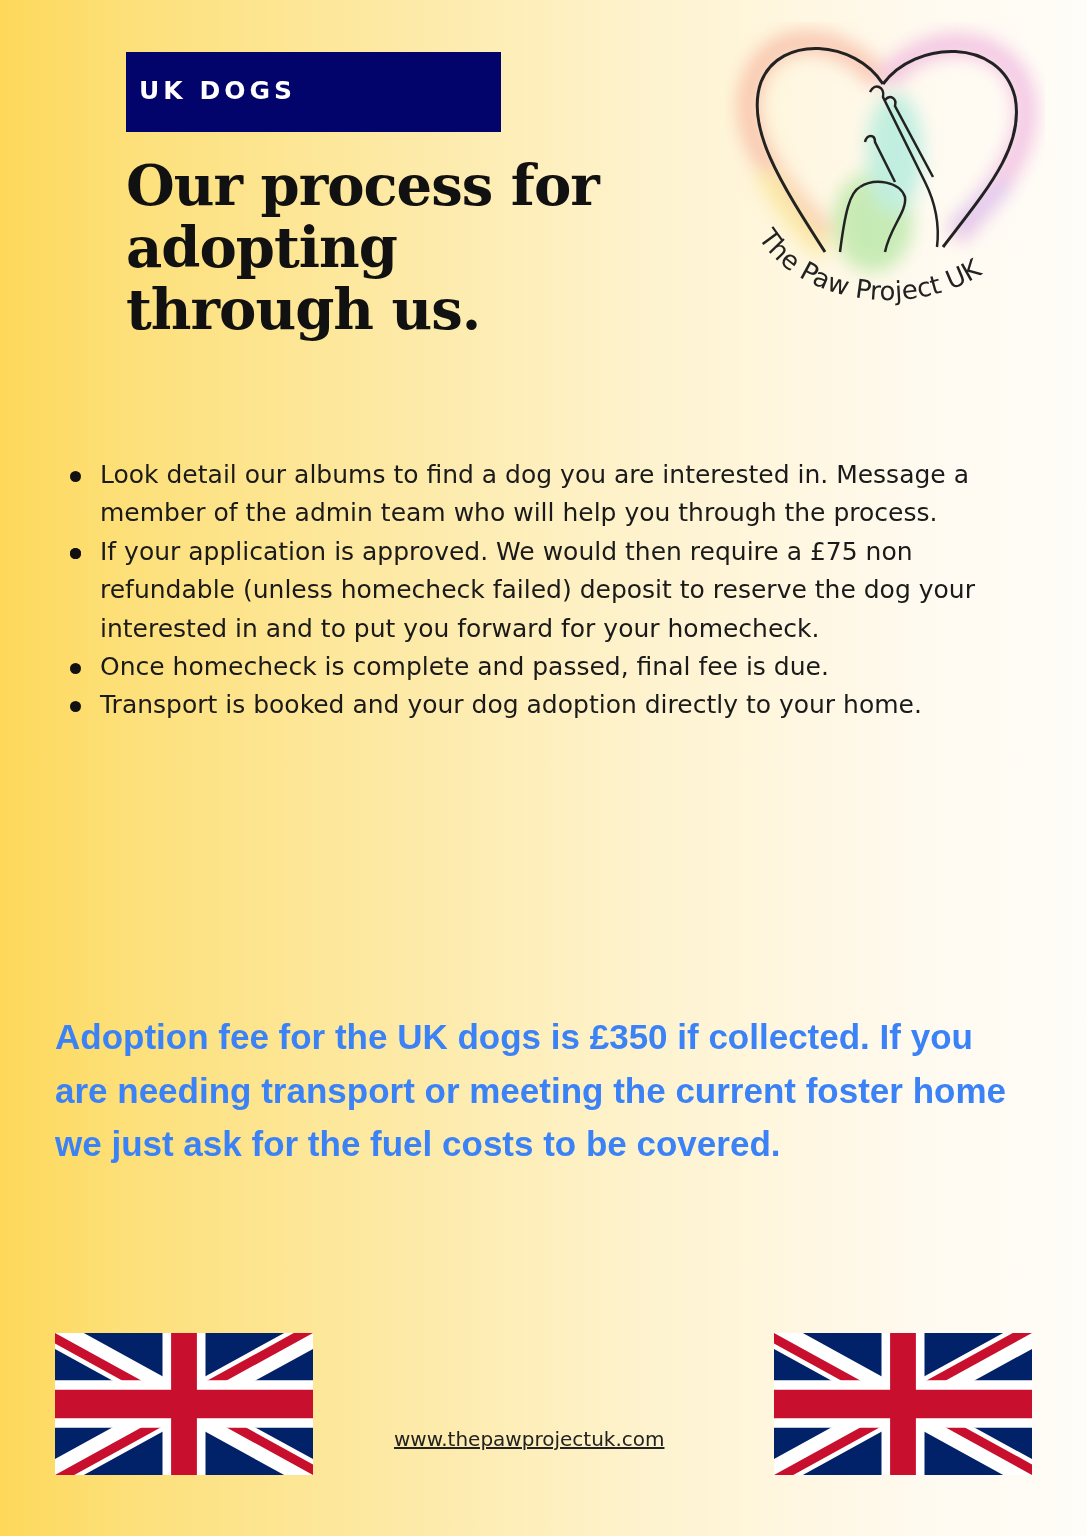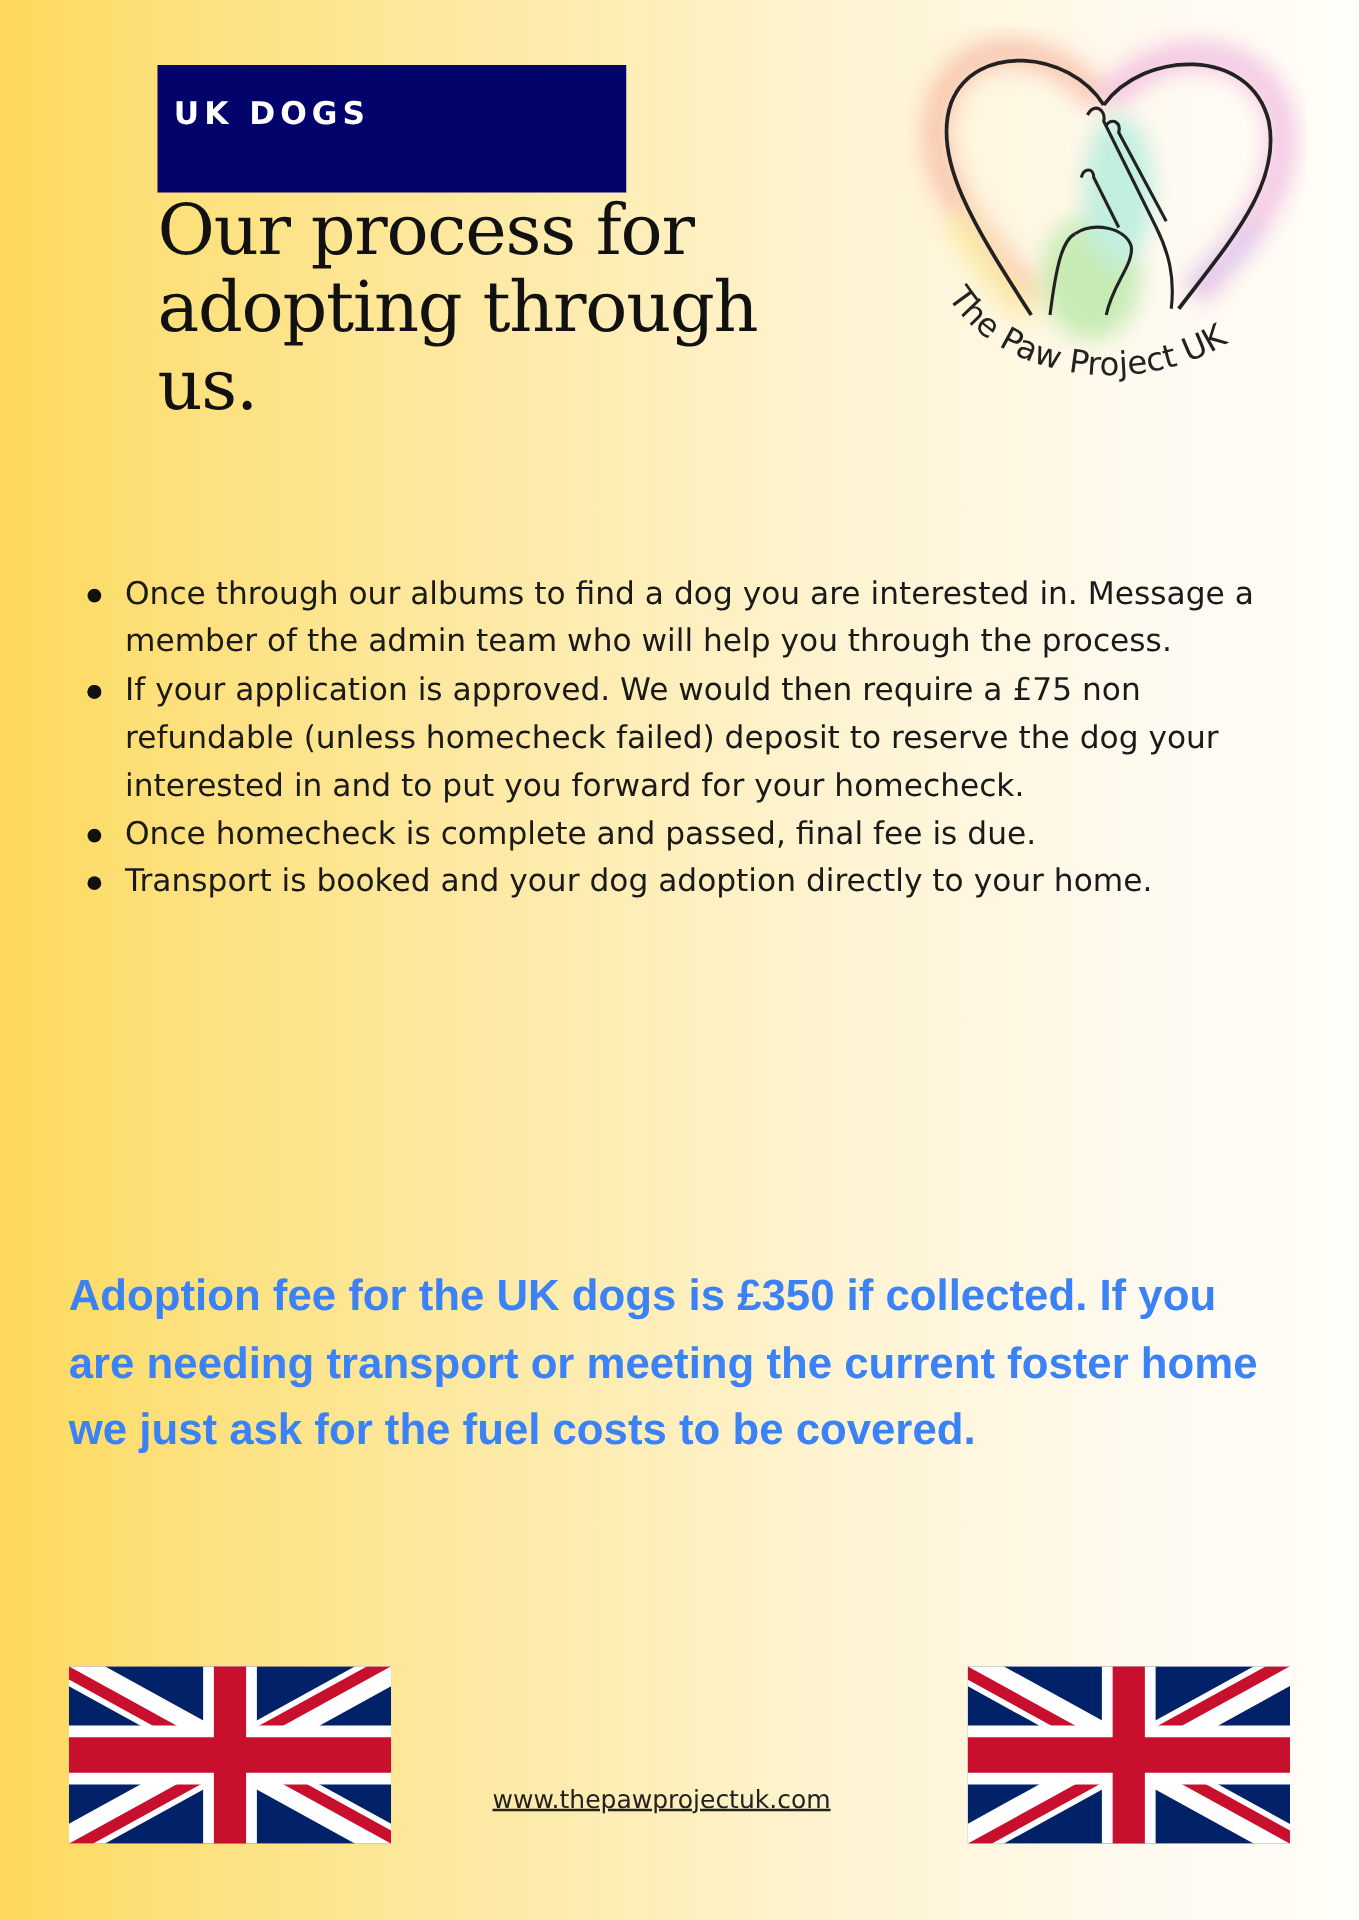--- a/index.html
+++ b/index.html
@@ -8,21 +8,21 @@
       height: 1536px;
       position: relative;
       overflow: hidden;
       background: linear-gradient(90deg, #fdd85a 0%, #fde07a 12%, #fde9a3 35%, #fef3cf 60%, #fffaf0 85%, #fffdf8 100%);
       font-family: "DejaVu Sans", sans-serif;
       color: #111;
     }
     .tag-box {
       position: absolute;
       left: 126px; top: 52px;
-      width: 375px; height: 102px;
+      width: 375px; height: 80px;
       background: #02036b;
     }
     .tag-box span {
       position: absolute;
       left: 13px; top: 24px;
       color: #ffffff;
       font-family: "DejaVu Sans", sans-serif;
       font-weight: bold;
       font-size: 25px;
       letter-spacing: 4px;
@@ -30,21 +30,21 @@
     .title {
       position: absolute;
       left: 126px; top: 154px;
       width: 480px;
       font-family: "DejaVu Serif", serif;
       font-size: 56px;
       line-height: 62px;
       letter-spacing: -1px;
       color: #111;
       margin: 0;
-      font-weight: normal;
+      font-weight: bold;
     }
     .logo {
       position: absolute;
       left: 725px; top: 22px;
       width: 320px; height: 300px;
     }
     .steps {
       position: absolute;
       left: 100px; top: 456px;
       width: 930px;
@@ -120,21 +120,21 @@
   <path d="M140 120 C142 112, 150 112, 150 120 L170 160" stroke="#222" stroke-width="2.5" fill="none"></path>
   <path d="M135 165 C125 170, 120 190, 115 230" stroke="#222" stroke-width="2.5" fill="none"></path>
   <path d="M135 165 C150 155, 175 160, 180 175 C182 190, 165 205, 160 230" stroke="#222" stroke-width="2.5" fill="none"></path>
   <path id="arc" d="M30 210 C80 300, 240 300, 295 215" fill="none"></path>
   <text font-family="DejaVu Sans, sans-serif" font-size="26" fill="#222">
     <textPath href="#arc" startOffset="2%">The Paw Project UK</textPath>
   </text>
 </svg>
 
 <ul class="steps">
-  <li><span class="bullet"></span><span>Once through our albums to find a dog you are interested in. Message a member of the admin team who will help you through the process.</span></li>
+  <li><span class="bullet"></span><span>Look detail our albums to find a dog you are interested in. Message a member of the admin team who will help you through the process.</span></li>
   <li><span class="bullet"></span></li>
   <li><span class="bullet"></span><span>If your application is approved. We would then require a £75 non refundable (unless homecheck failed) deposit to reserve the dog your interested in and to put you forward for your homecheck.</span></li>
   <li><span class="bullet"></span><span>Once homecheck is complete and passed, final fee is due.</span></li>
   <li><span class="bullet"></span><span>Transport is booked and your dog adoption directly to your home.</span></li>
 </ul>
 
 <p class="fee">Adoption fee for the UK dogs is £350 if collected. If you are needing transport or meeting the current foster home we just ask for the fuel costs to be covered.</p>
 
 <svg class="flag flag-left" viewBox="0 0 60 30" preserveAspectRatio="none" xmlns="http://www.w3.org/2000/svg">
   <clipPath id="c1">

